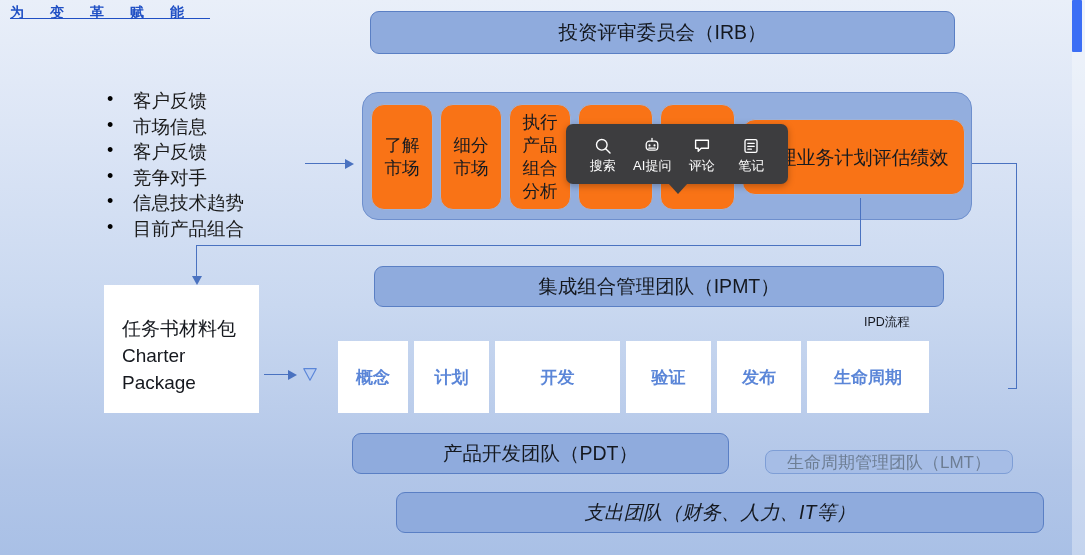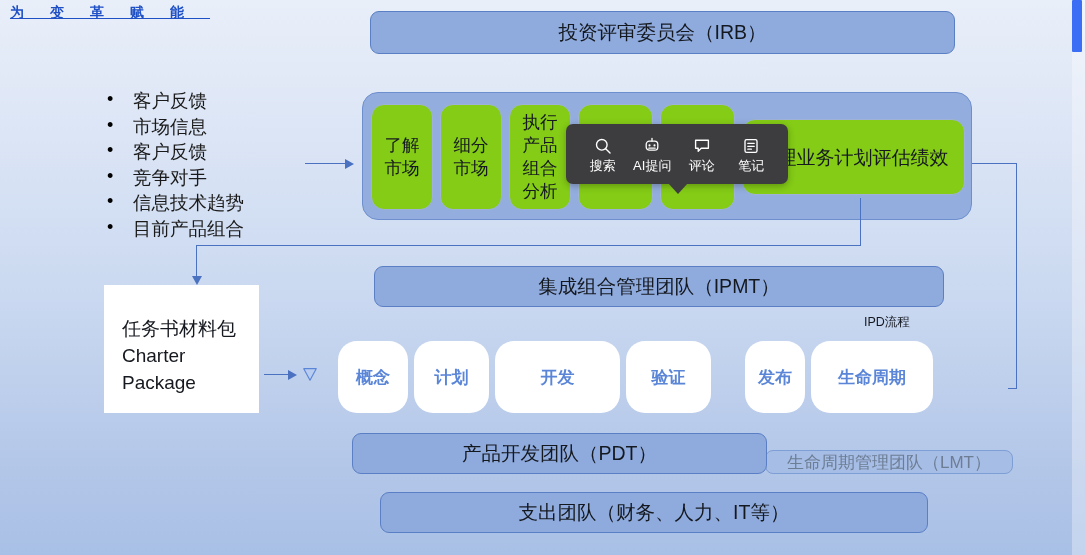--- a/index.html
+++ b/index.html
@@ -78,23 +78,23 @@
   .bar.light {
     background: #a6bde6;
     border: 1px solid #7e9ed6;
     color: #6d7d93;
     font-size: 17px;
     border-radius: 8px;
   }
 
   #bar-irb   { left: 370px; top: 11px;  width: 585px; height: 43px; }
   #bar-ipmt  { left: 374px; top: 266px; width: 570px; height: 41px; }
-  #bar-pdt   { left: 352px; top: 433px; width: 415px; height: 41px; z-index: 4; }
+  #bar-pdt   { left: 352px; top: 433px; width: 377px; height: 41px; z-index: 4; }
   #bar-lmt   { left: 765px; top: 450px; width: 248px; height: 24px; z-index: 3; }
-  #bar-spend { left: 380px; top: 492px; width: 548px; height: 41px; }
+  #bar-spend { left: 396px; top: 492px; width: 648px; height: 41px; font-style: italic; }
 
   
   #proc-container {
     position: absolute;
     left: 362px;
     top: 92px;
     width: 610px;
     height: 128px;
     box-sizing: border-box;
     border-radius: 16px;
@@ -106,21 +106,21 @@
     left: 8px;
     top: 11px;
     width: 594px;
     height: 106px;
     display: flex;
     align-items: flex-start;
     gap: 7px;
   }
   .proc-box {
     box-sizing: border-box;
-    background: #84cc16;
+    background: #f97316;
     border: 1px solid #9fb3d8;
     border-radius: 13px;
     display: flex;
     align-items: center;
     justify-content: center;
     text-align: center;
     color: #161a20;
     font-size: 17.5px;
     line-height: 23px;
     height: 106px;
@@ -170,27 +170,26 @@
   .stage {
     box-sizing: border-box;
     background: #ffffff;
     display: flex;
     align-items: center;
     justify-content: center;
     font-size: 17px;
     font-weight: bold;
     color: #5b86d8;
     white-space: nowrap;
-    border-radius: 19px;
   }
   .stage.s1 { width: 70px; }
   .stage.s2 { width: 75px; }
   .stage.s3 { width: 125px; }
   .stage.s4 { width: 85px; }
-  .stage.s5 { width: 60px; margin-left: 28px; }
+  .stage.s5 { width: 84px; }
   .stage.s6 { width: 122px; }
 
   
   .conn {
     position: absolute;
     background: #4a72c0;
   }
   .conn-h { height: 1.4px; }
   .conn-v { width: 1.4px; }
 

